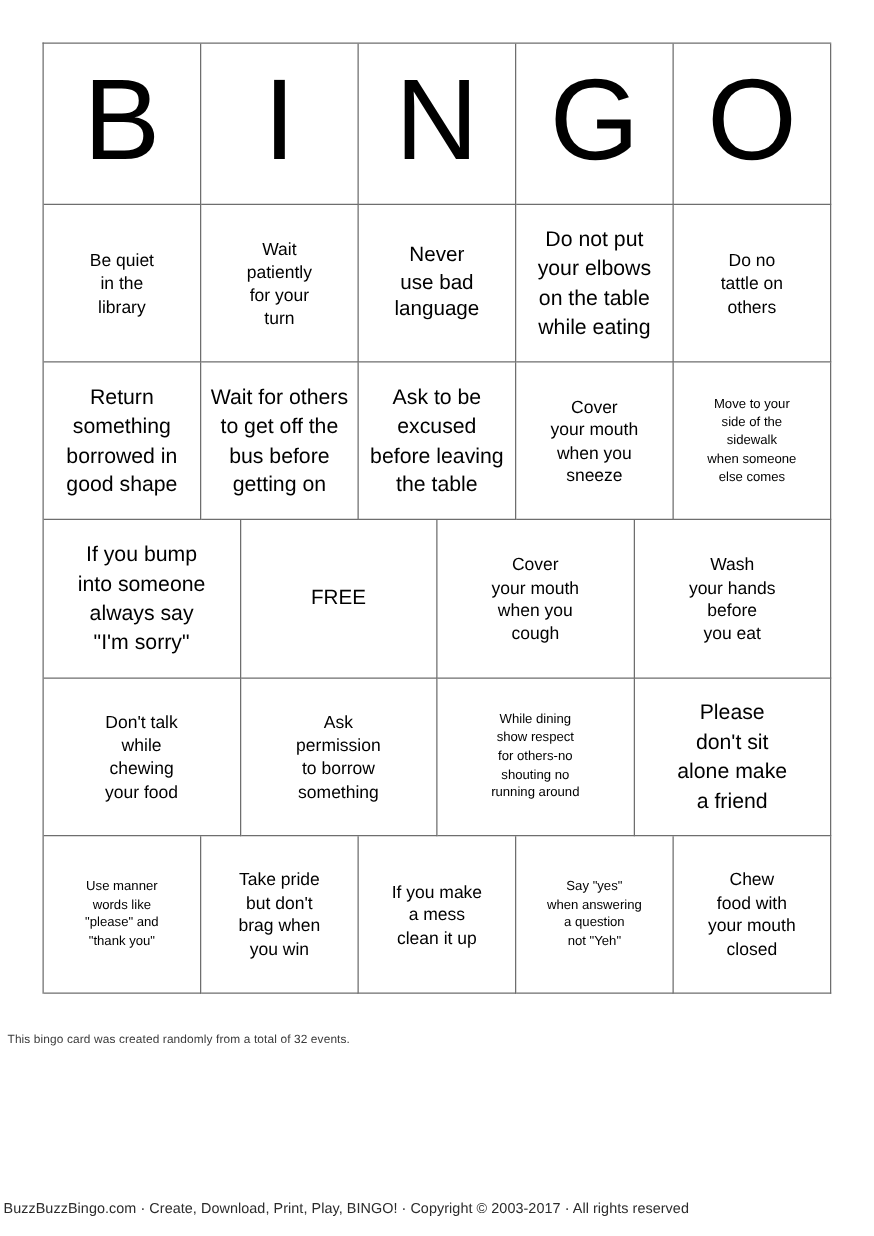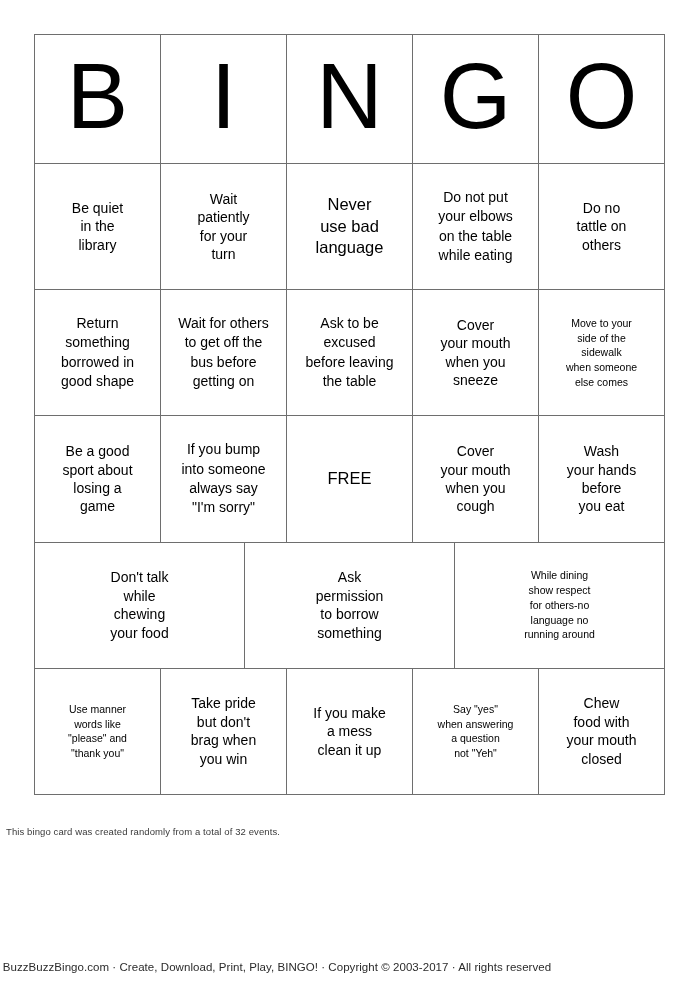--- a/index.html
+++ b/index.html
@@ -84,21 +84,21 @@
     overflow: hidden;
   }
 
   .bingo-cell .cell-text {
     display: block;
     width: 100%;
     white-space: pre-line;
   }
   .size-lg .cell-text { font-size: 16.5px; line-height: 1.30; }
   .size-md .cell-text { font-size: 14px;   line-height: 1.32; }
-  .size-sm .cell-text { font-size: 14px; line-height: 1.38; }
+  .size-sm .cell-text { font-size: 17px; line-height: 1.38; }
   .size-xs .cell-text { font-size: 10.5px; line-height: 1.40; }
 
   
   .card-note {
     position: absolute;
     left: 6px;
     top: 806px;
     font-size: 9.5px;
     color: #3a3a3a;
     letter-spacing: 0.1px;
@@ -191,26 +191,20 @@
         <div class="bingo-cell size-xs">
             <span class="cell-text">Move to your
 side of the
 sidewalk
 when someone
 else comes</span>
           </div>
       </div>
 
       <div class="bingo-row">
-        <div class="bingo-cell size-md">
-            <span class="cell-text">Be a good
-sport about
-losing a
-game</span>
-          </div>
         <div class="bingo-cell size-sm">
             <span class="cell-text">If you bump
 into someone
 always say
 "I'm sorry"</span>
           </div>
         <div class="bingo-cell size-lg">
             <span class="cell-text">FREE</span>
           </div>
         <div class="bingo-cell size-md">
@@ -237,22 +231,28 @@
         <div class="bingo-cell size-md">
             <span class="cell-text">Ask
 permission
 to borrow
 something</span>
           </div>
         <div class="bingo-cell size-xs">
             <span class="cell-text">While dining
 show respect
 for others-no
-language no
+shouting no
 running around</span>
+          </div>
+        <div class="bingo-cell size-sm">
+            <span class="cell-text">Please
+don't sit
+alone make
+a friend</span>
           </div>
       </div>
 
       <div class="bingo-row">
         <div class="bingo-cell size-xs">
             <span class="cell-text">Use manner
 words like
 "please" and
 "thank you"</span>
           </div>

